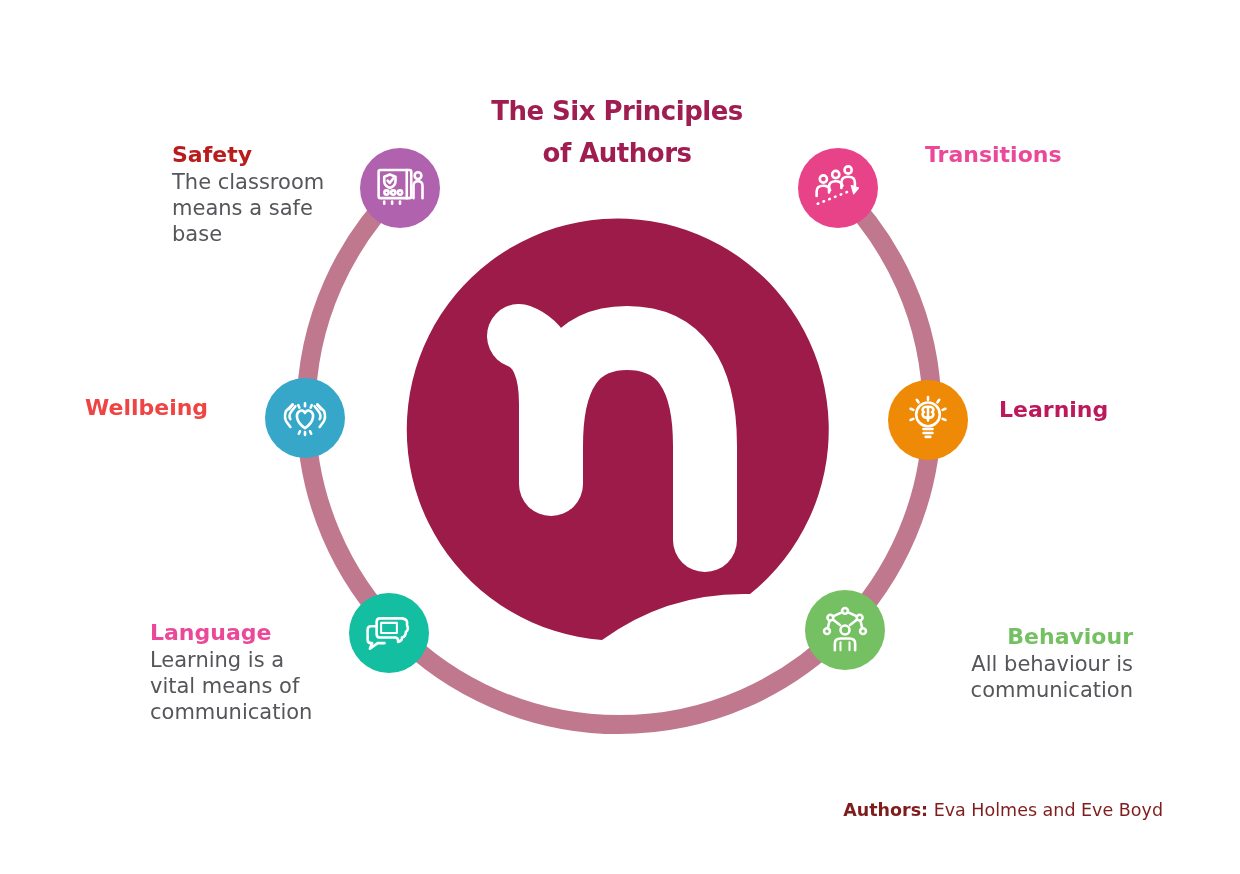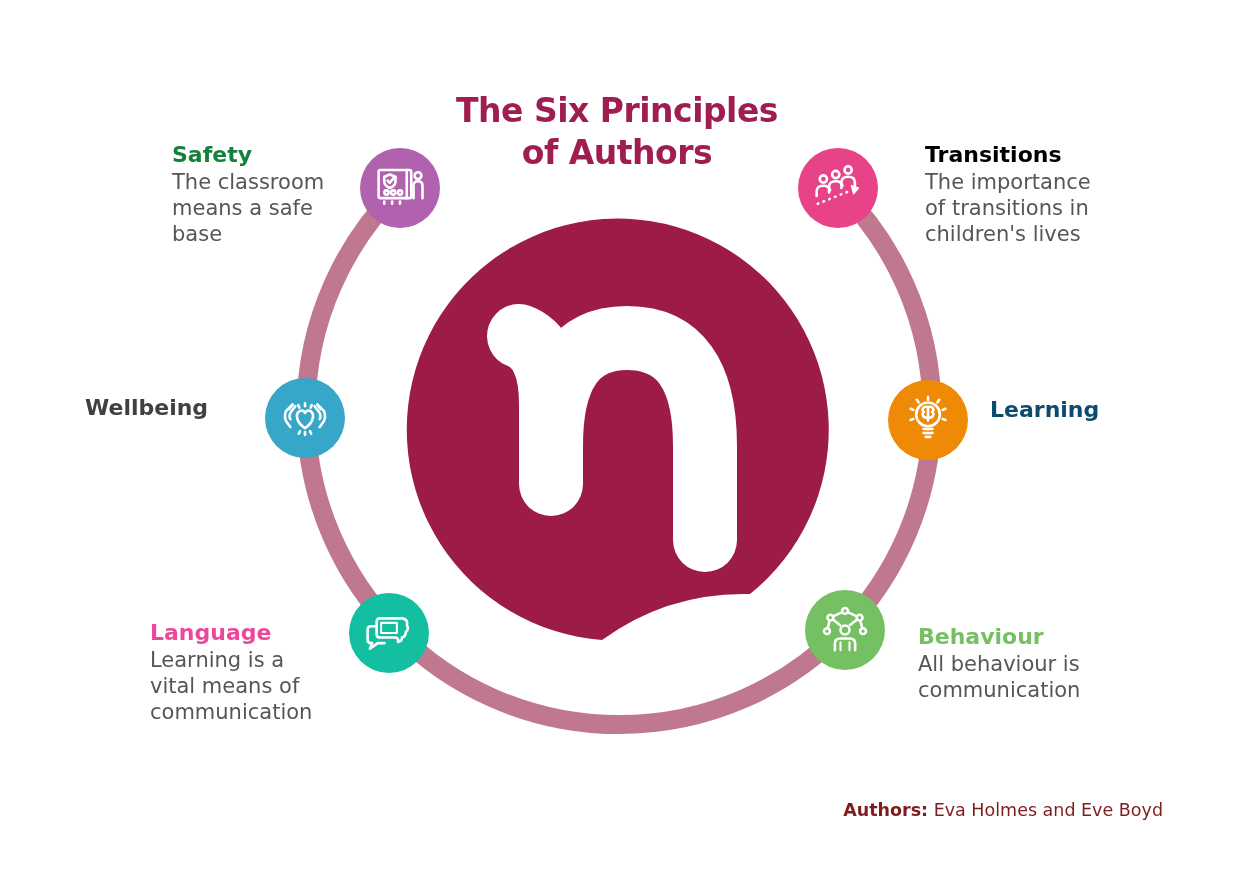--- a/index.html
+++ b/index.html
@@ -3,41 +3,41 @@
 <meta charset="utf-8">
 <style>
   html,body{margin:0;padding:0;background:#ffffff;}
   .stage{
     position:relative;width:1240px;height:874px;background:#ffffff;overflow:hidden;
     font-family:"DejaVu Sans","Liberation Sans",sans-serif;
   }
   .underlay{position:absolute;left:0;top:0;width:1240px;height:874px;}
   .title{
     position:absolute;left:337px;top:90px;width:560px;text-align:center;
-    font-size:33px;font-weight:800;line-height:42px;letter-spacing:-0.5px;
+    font-size:26px;font-weight:800;line-height:42px;letter-spacing:-0.5px;
   }
   .node{
     position:absolute;width:80px;height:80px;border-radius:50%;
     display:flex;align-items:center;justify-content:center;
   }
   .node svg{width:54px;height:54px;}
   .node-safety{left:360px;top:148px;}
   .node-transitions{left:798px;top:148px;}
   .node-wellbeing{left:265px;top:378px;}
   .node-learning{left:888px;top:380px;}
   .node-language{left:349px;top:593px;}
   .node-behaviour{left:805px;top:590px;}
   .pblock{position:absolute;font-size:21px;line-height:26px;color:#55565A;}
   .pblock .p-label{font-weight:800;font-size:22px;margin-bottom:1px;}
   .tb-safety{left:172px;top:142px;width:160px;}
   .tb-transitions{left:925px;top:142px;width:180px;}
   .tb-wellbeing{left:85px;top:395px;width:190px;}
   .tb-learning{left:990px;top:397px;width:180px;}
   .tb-language{left:150px;top:620px;width:170px;}
-  .tb-behaviour{left:918px;top:624px;width:215px;}
+  .tb-behaviour{left:918px;top:624px;width:215px;text-align:right;}
   .authors{
     position:absolute;right:77px;top:800px;font-size:17.5px;color:#7f1d1d;
     white-space:nowrap;
   }
   .authors .a-label{font-weight:bold;}
   .icon-stroke{stroke:#ffffff;fill:none;stroke-width:2.3;stroke-linecap:round;stroke-linejoin:round;}
 </style>
 </head>
 <body>
 
@@ -72,62 +72,61 @@
         <circle cx="24" cy="28" r="1.9"></circle>
         <line x1="10" y1="36" x2="10" y2="38"></line>
         <line x1="17" y1="36" x2="17" y2="38"></line>
         <line x1="24" y1="36" x2="24" y2="38"></line>
         <circle cx="40" cy="13" r="3"></circle>
         <path d="M 36 33 L 36 22 Q 36 18 40 18 Q 44 18 44 22 L 44 33"></path>
       </g>
     </svg>
   </div>
   <div class="pblock tb-safety">
-    <div class="p-label" style="color: #15803d;">Safety</div>
+    <div class="p-label" style="color: #b91c1c;">Safety</div>
     <div class="p-desc">The classroom means a safe base</div>
   </div>
 
   <div class="node node-transitions" style="background: rgb(232, 67, 136);">
     <svg viewBox="0 0 48 48">
       <g class="icon-stroke">
         <circle cx="11" cy="16" r="3.2"></circle>
         <path d="M 5 31 L 5 27 Q 5 22 11 22 Q 16 22 17 26"></path>
         <circle cx="22" cy="12" r="3.2"></circle>
         <path d="M 16 28 L 16 23 Q 16 18 22 18 Q 27 18 28 22"></path>
         <circle cx="33" cy="8" r="3.2"></circle>
         <path d="M 27 24 L 27 19 Q 27 14 33 14 Q 39 14 39 19 L 39 22"></path>
         <path d="M 6 38 L 36 26" stroke-dasharray="0.5 5"></path>
         <path d="M 36 22 L 42 24 L 38 29 Z" fill="#ffffff" stroke-width="1.4"></path>
       </g>
     </svg>
   </div>
   <div class="pblock tb-transitions">
-    <div class="p-label" style="color: #000000;">Transitions</div>
-    <div class="p-desc">The importance of transitions in children's lives</div>
+    <div class="p-label" style="color: #ec4899;">Transitions</div>
   </div>
 
   <div class="node node-wellbeing" style="background: rgb(54, 167, 201);">
     <svg viewBox="0 0 48 48">
       <g class="icon-stroke">
         <path d="M 24 33 C 15 27 15.5 19 20 17.5 C 22.8 16.6 24 19.5 24 19.5 C 24 19.5 25.2 16.6 28 17.5 C 32.5 19 33 27 24 33 Z"></path>
         <line x1="24" y1="11" x2="24" y2="13.5"></line>
         <line x1="18" y1="12.5" x2="19" y2="14.8"></line>
         <line x1="30" y1="12.5" x2="29" y2="14.8"></line>
         <line x1="24" y1="39" x2="24" y2="36.5"></line>
         <line x1="18.5" y1="38" x2="19.5" y2="35.8"></line>
         <line x1="29.5" y1="38" x2="28.5" y2="35.8"></line>
         <path d="M 13 12 L 7 18 Q 5 24 8 28 L 11 32"></path>
         <path d="M 13 12 L 10 16 M 15.5 13.5 L 12 18 M 12 18 Q 9 22 11 25"></path>
         <path d="M 35 12 L 41 18 Q 43 24 40 28 L 37 32"></path>
         <path d="M 35 12 L 38 16 M 32.5 13.5 L 36 18 M 36 18 Q 39 22 37 25"></path>
       </g>
     </svg>
   </div>
   <div class="pblock tb-wellbeing">
-    <div class="p-label" style="color: #404040;">Wellbeing</div>
+    <div class="p-label" style="color: #ef4444;">Wellbeing</div>
   </div>
 
   <div class="node node-learning" style="background: rgb(238, 138, 6);">
     <svg viewBox="0 0 48 48">
       <g class="icon-stroke">
         <circle cx="24" cy="19" r="10.5"></circle>
         <line x1="20" y1="32" x2="28" y2="32"></line>
         <line x1="20" y1="35.5" x2="28" y2="35.5"></line>
         <path d="M 22 39 L 26 39"></path>
         <path d="M 24 12.5 C 20 11.5 17.5 15 20.5 17 C 17.5 18.5 20 23 24 21.5"></path>
@@ -137,21 +136,21 @@
         <line x1="14" y1="6" x2="15.6" y2="8.3"></line>
         <line x1="34" y1="6" x2="32.4" y2="8.3"></line>
         <line x1="8.5" y1="14" x2="11" y2="15"></line>
         <line x1="39.5" y1="14" x2="37" y2="15"></line>
         <line x1="8.5" y1="24" x2="11" y2="23"></line>
         <line x1="39.5" y1="24" x2="37" y2="23"></line>
       </g>
     </svg>
   </div>
   <div class="pblock tb-learning">
-    <div class="p-label" style="color: #0c4a6e;">Learning</div>
+    <div class="p-label" style="color: #be185d; margin-left: 9px;">Learning</div>
   </div>
 
   <div class="node node-language" style="background: rgb(19, 191, 160);">
     <svg viewBox="0 0 48 48">
       <g class="icon-stroke">
         <path d="M 12 18 L 8 18 Q 5 18 5 21 L 5 30 Q 5 33 8 33 L 9 33 L 7 38 L 14 33 L 20 33"></path>
         <path d="M 16 11 Q 13 11 13 14 L 13 25 Q 13 28 16 28 L 30 28 Q 33 29 32 32 Q 36 31 35.5 28 Q 39 27 39 23 Q 42 21 40 17 Q 41 12 36 11 Z"></path>
         <path d="M 17 15 L 31 15 L 31 24 L 17 24 Z" stroke-width="1.8"></path>
       </g>
     </svg>

